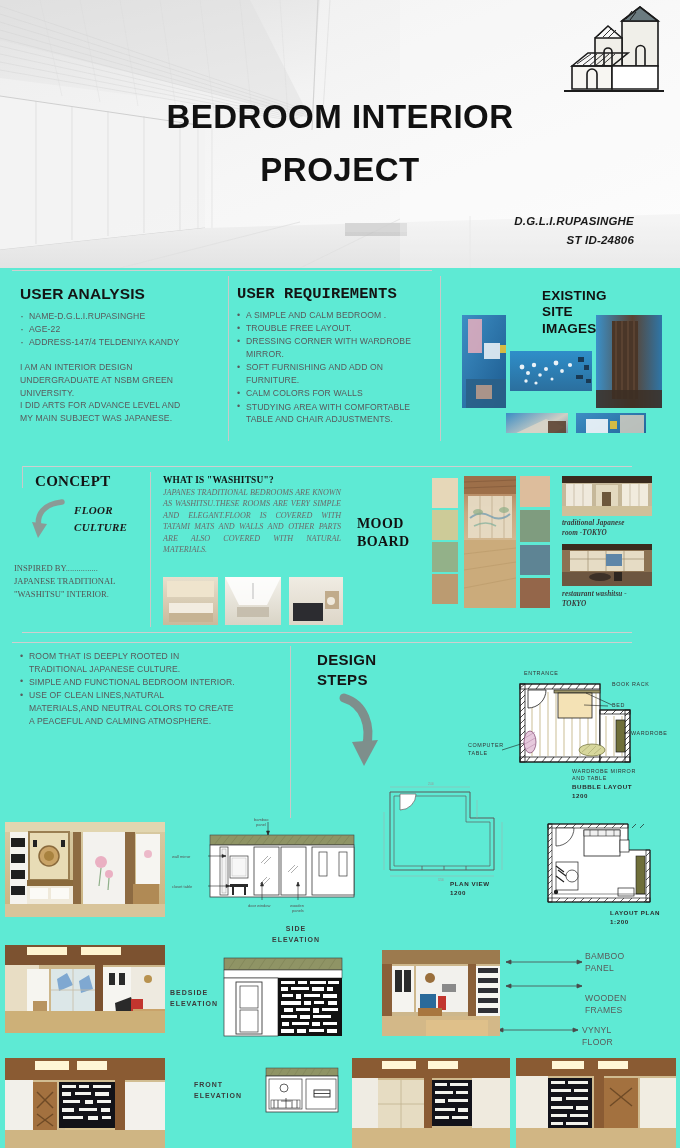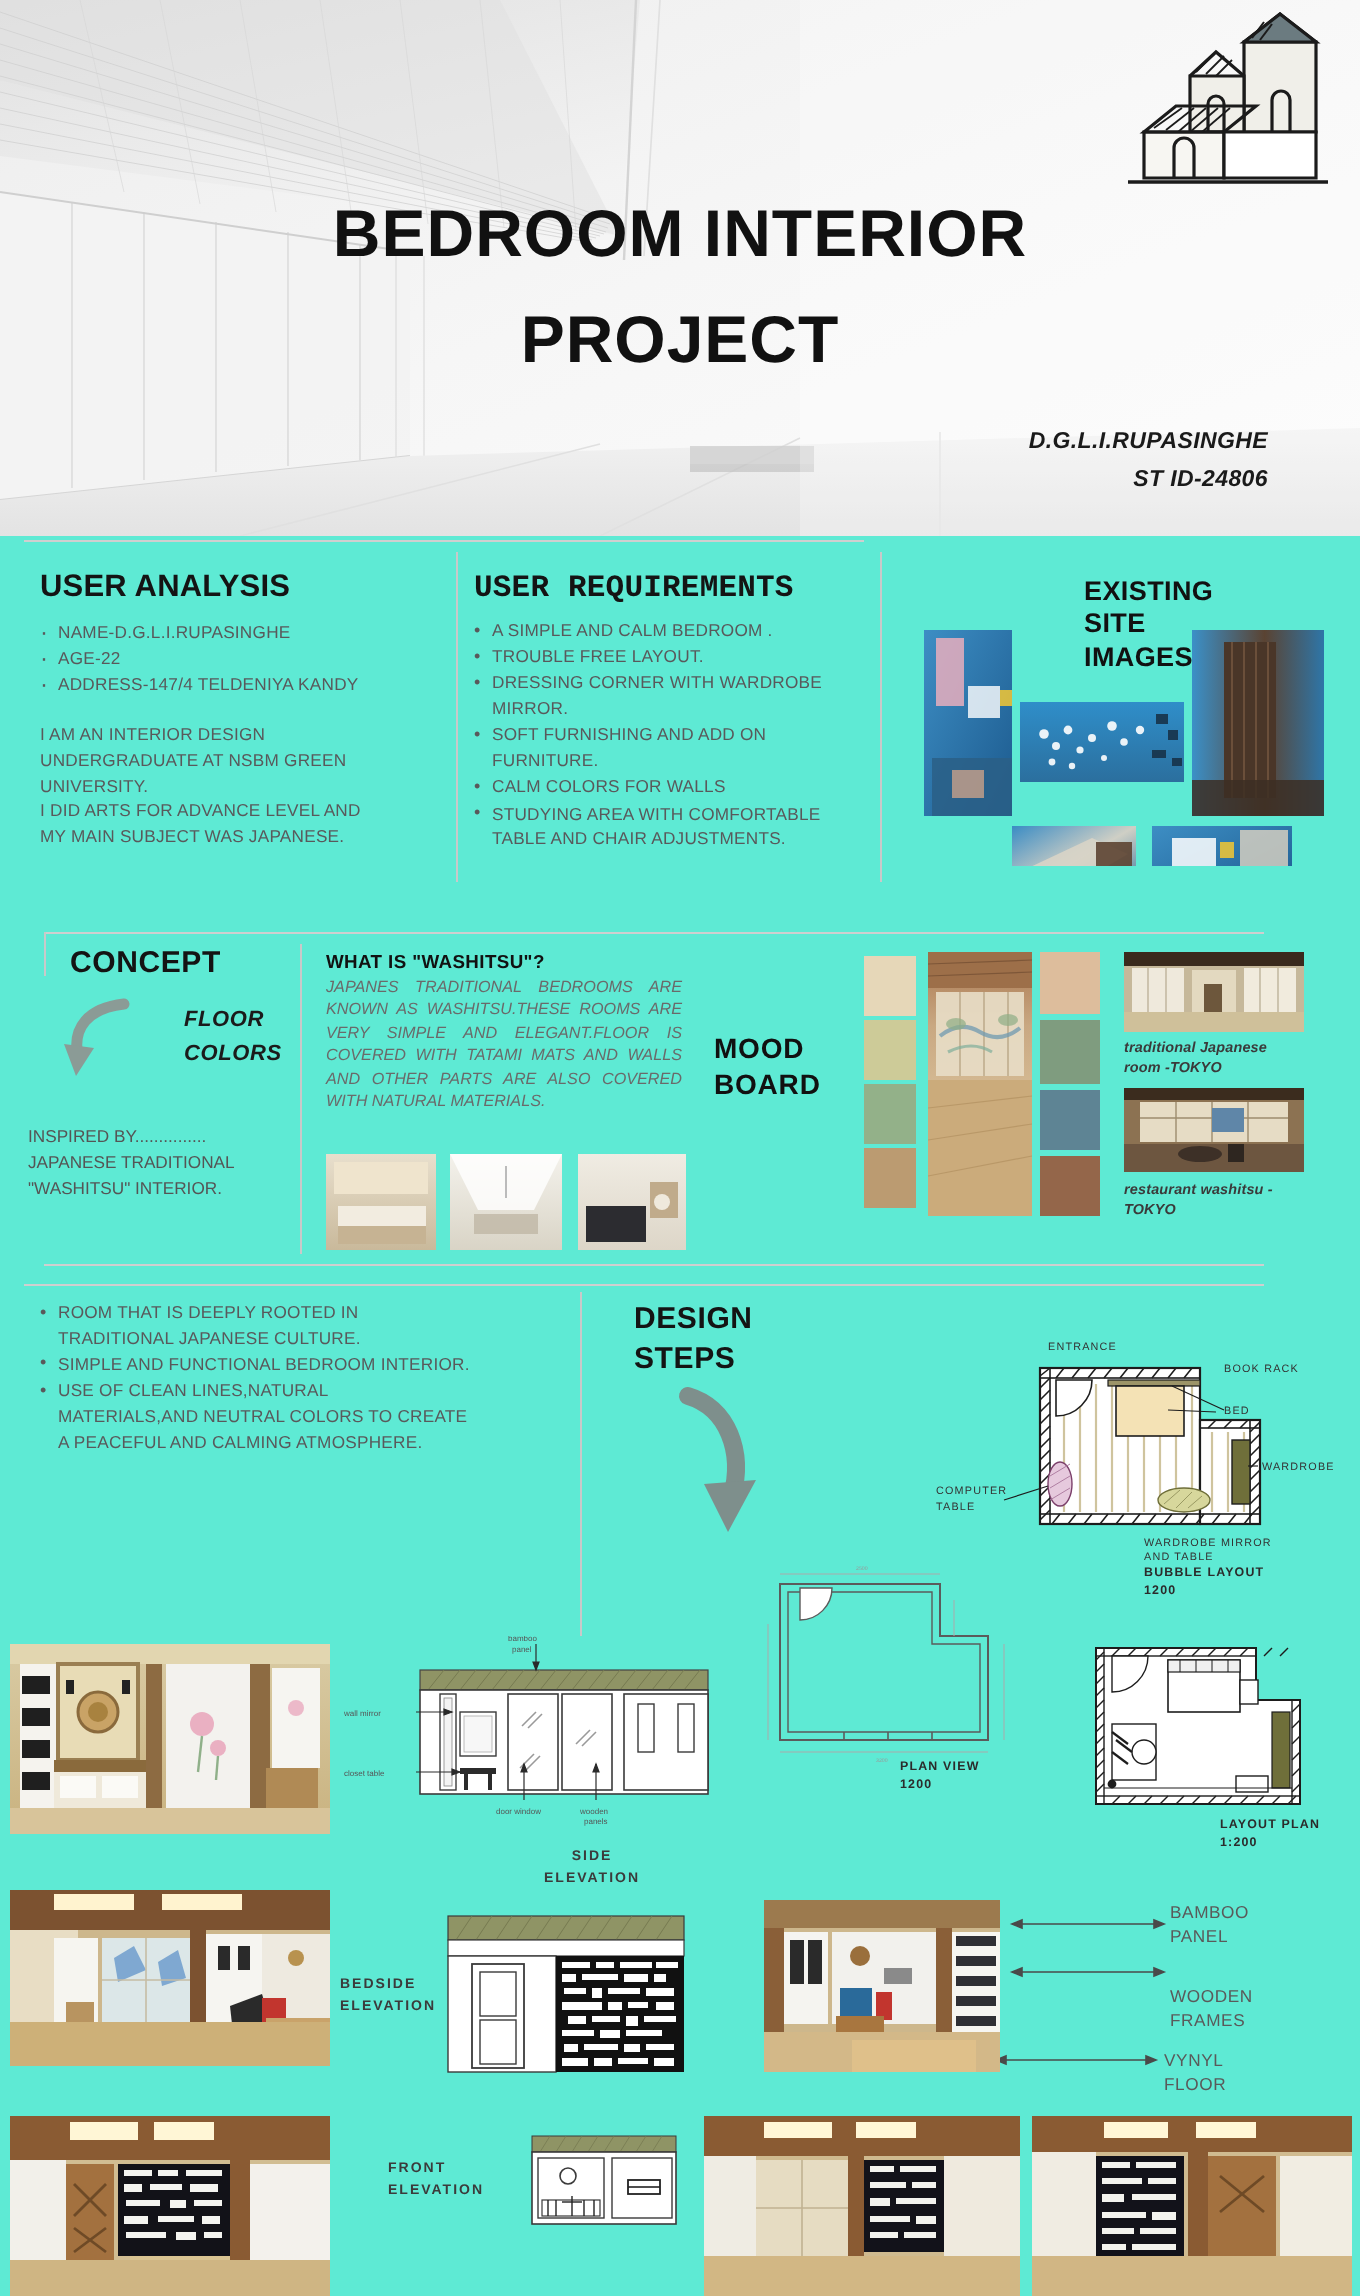--- a/index.html
+++ b/index.html
@@ -50,25 +50,25 @@
   
   .sec1 { position: absolute; top: 268px; left: 0; width: 632px; height: 192px; }
   #user-analysis { position: absolute; left: 20px; top: 17px; width: 200px; }
   #user-analysis .h1 { margin-bottom: 7px; }
   #user-req { position: absolute; left: 237px; top: 17px; width: 196px; }
   #user-req .h1 { margin-bottom: 6px; font-family: Liberation Mono, monospace; }
   #site-images { position: absolute; left: 460px; top: 20px; width: 208px; }
   .site-title { font-size: 13.5px; font-weight: 700; color: #111; line-height: 1.22; letter-spacing: 0.2px; }
 
   
-  .sec2 { position: absolute; top: 462px; left: 0; width: 680px; height: 176px; }
+  .sec2 { position: absolute; top: 462px; left: 0; width: 680px; height: 176px; font-family: Liberation Serif, serif; }
   #concept-head { position: absolute; left: 35px; top: 11px; }
   .arrow-wrap { position: absolute; left: 28px; top: 36px; width: 46px; height: 42px; }
   #floor-culture {
-    position: absolute; left: 92px; top: 40px;
+    position: absolute; left: 74px; top: 40px;
     font-size: 11px; font-weight: 700; font-style: italic; color: #1b1b1b; line-height: 1.5;
     letter-spacing: 0.3px;
   }
   #inspired { position: absolute; left: 14px; top: 100px; width: 150px; font-size: 8.6px; color:#555; line-height:1.52; }
   #washitsu { position: absolute; left: 163px; top: 13px; width: 178px; }
   #washitsu .wh { font-size: 9.4px; font-weight: 700; color: #111; margin-bottom: 2px; letter-spacing:0.2px;}
   #washitsu .wt { font-size: 8.1px; font-style: italic; color: #6a6a6a; line-height: 1.42; text-align: justify; }
   #mood-label { position: absolute; left: 357px; top: 53px; font-size: 14px; font-weight: 700; color: #111; line-height: 1.3; letter-spacing:0.4px;}
 
   
@@ -334,21 +334,21 @@
 
     <div id="concept-head" class="h2">CONCEPT</div>
 
     <svg class="arrow-wrap" viewBox="0 0 46 42">
       <path d="M34 4 C16 6, 8 16, 11 30" stroke="#8b9b96" stroke-width="5.5" fill="none" stroke-linecap="round"></path>
       <polygon points="4,24 19,26 10,40" fill="#8b9b96"></polygon>
     </svg>
 
     <div id="floor-culture">
       <div>FLOOR</div>
-      <div>COLORS</div>
+      <div>CULTURE</div>
     </div>
 
     <div id="inspired">
       <div>INSPIRED BY...............</div>
       <div>JAPANESE TRADITIONAL</div>
       <div> "WASHITSU" INTERIOR.</div>
     </div>
 
     <div id="washitsu">
       <div class="wh">WHAT IS "WASHITSU"?</div>

